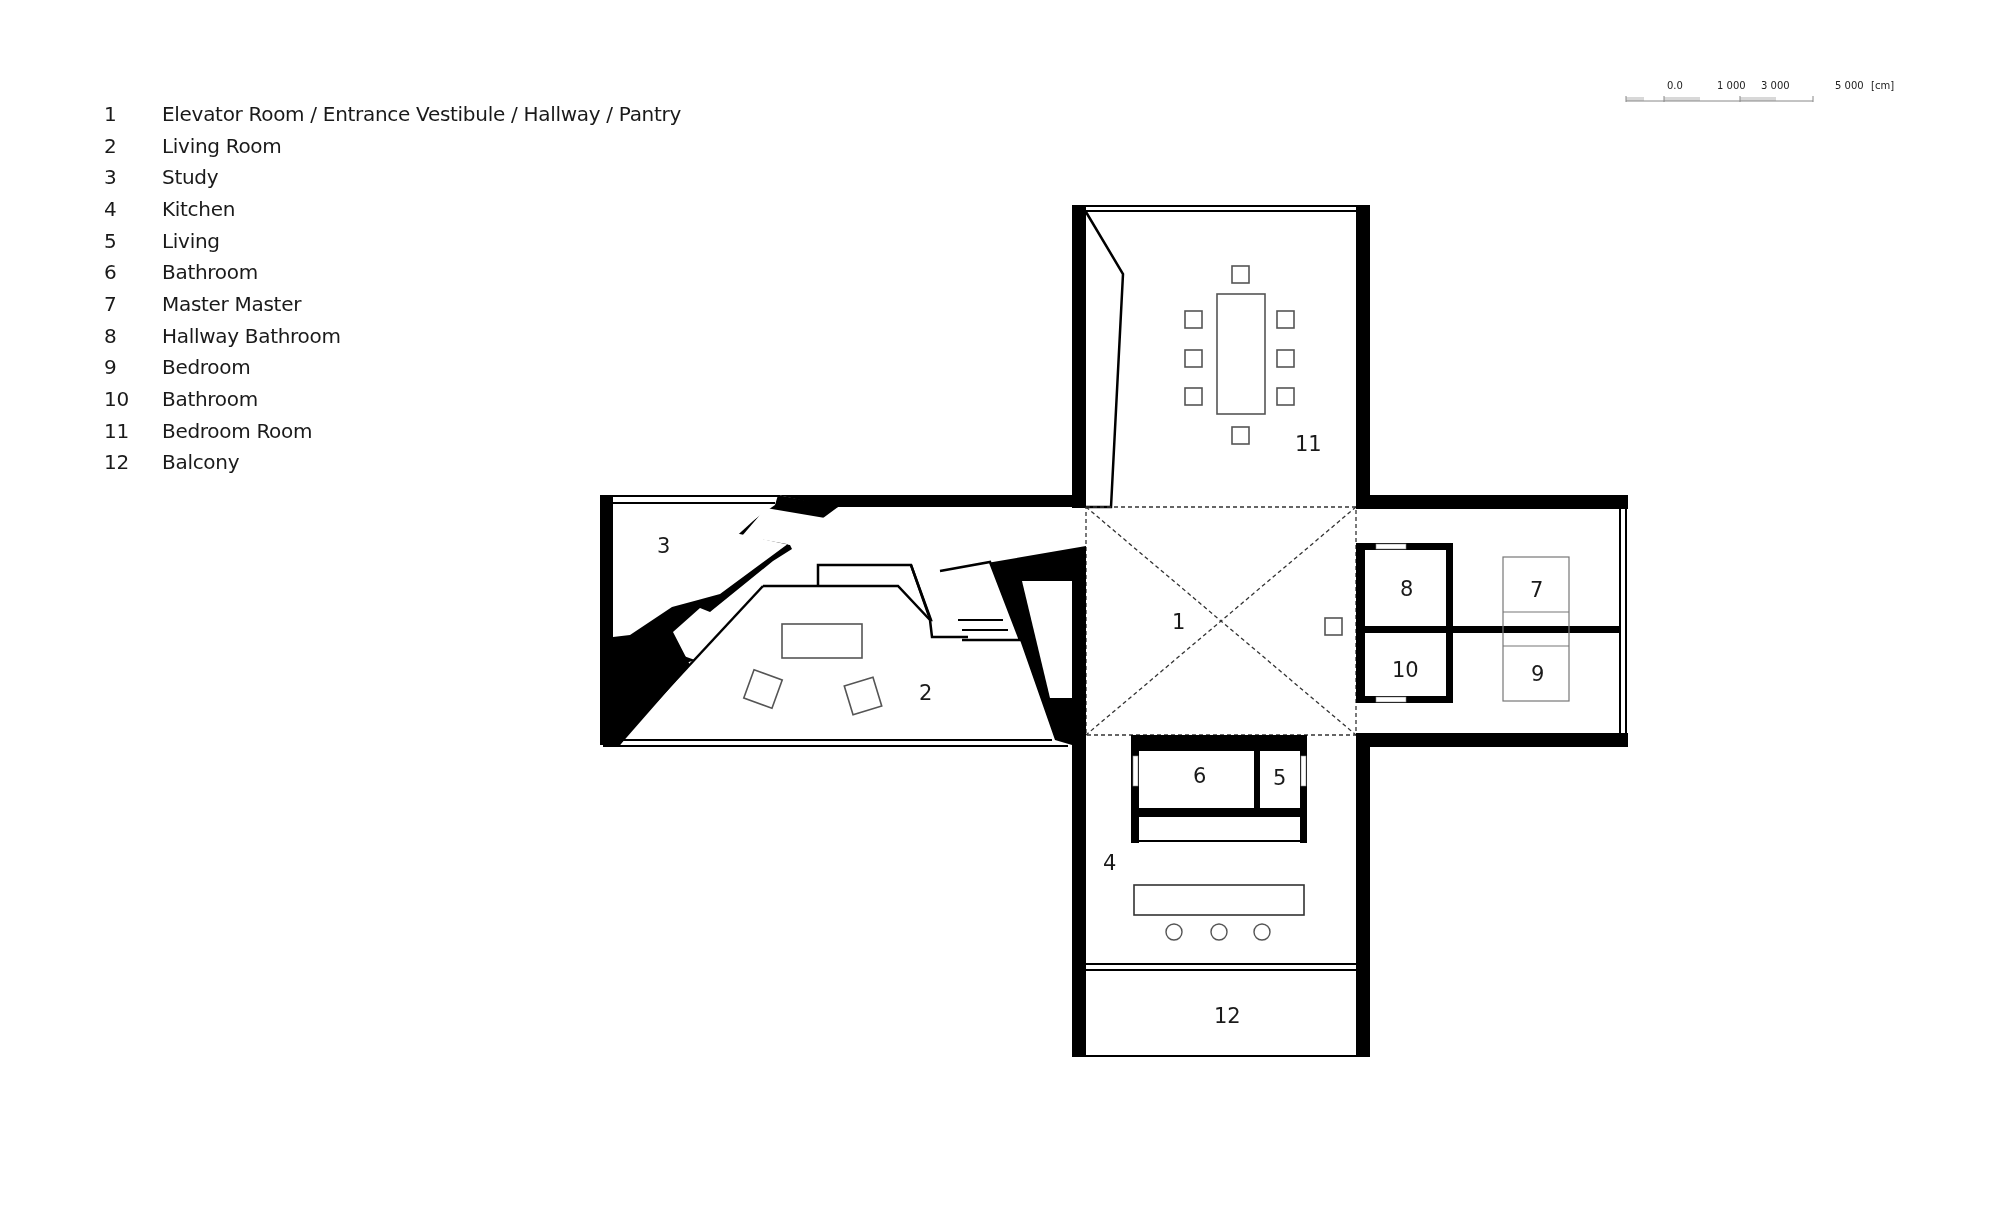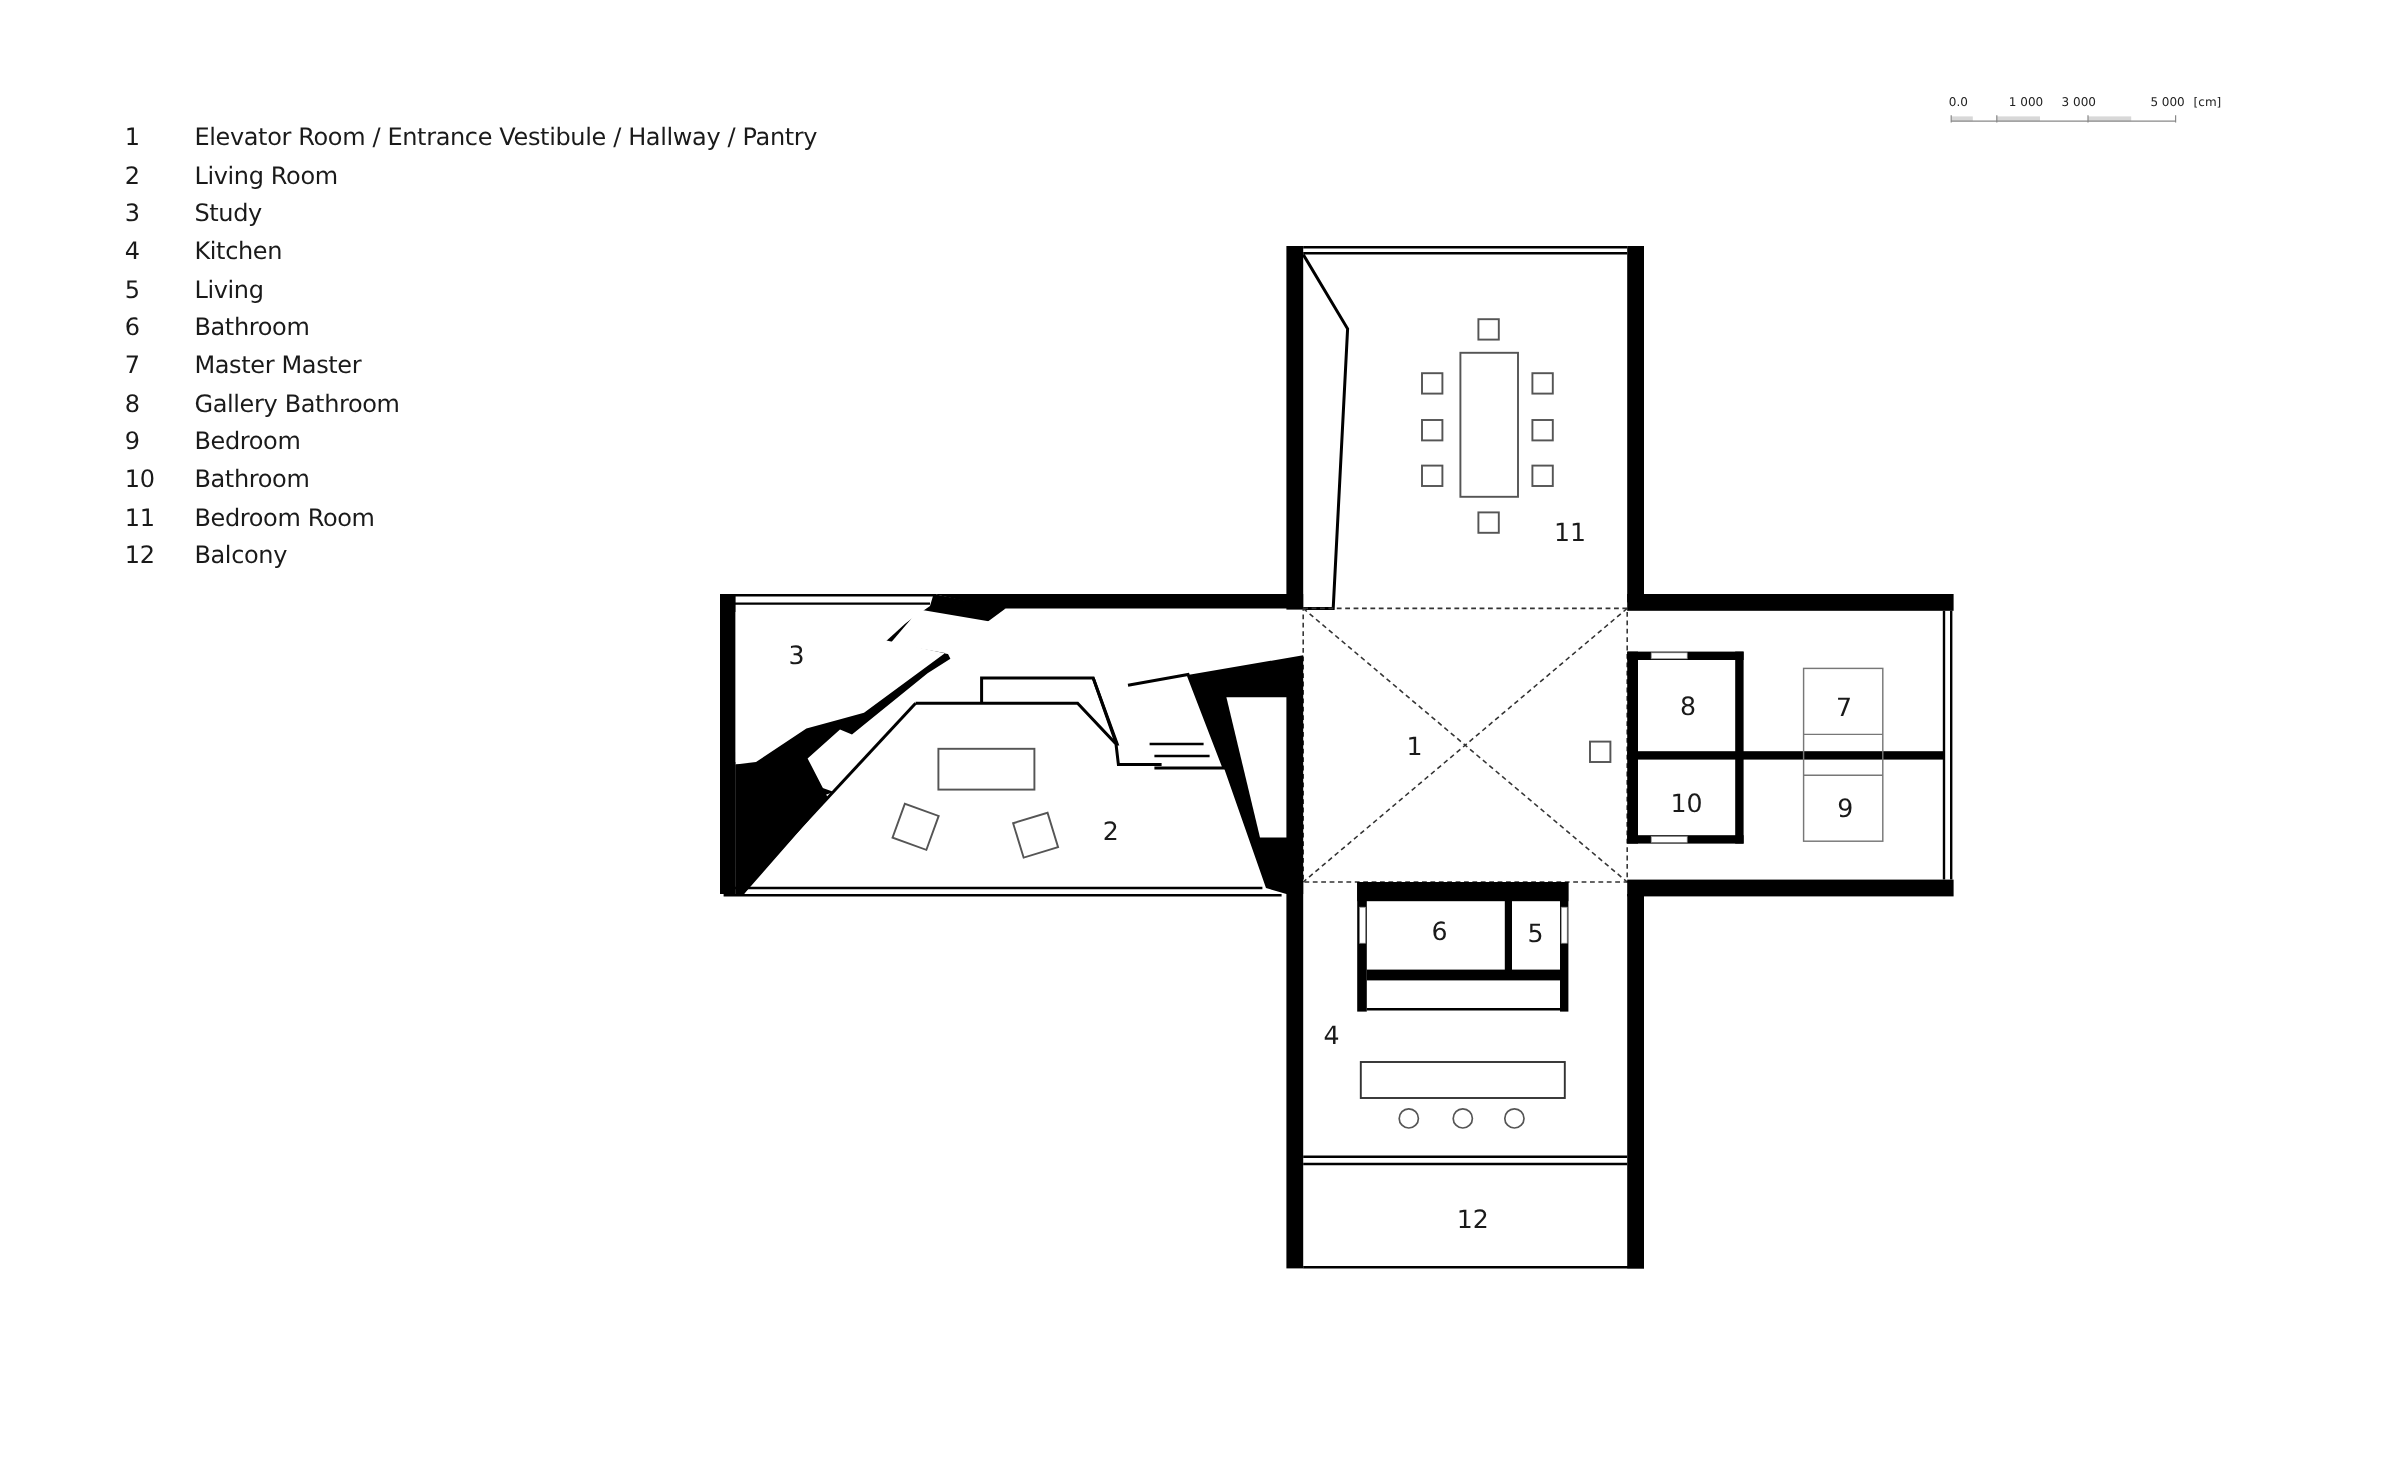--- a/index.html
+++ b/index.html
@@ -2,21 +2,21 @@
 <html><head>
 <meta charset="utf-8">
 <style>
   html, body { margin: 0; padding: 0; background: #ffffff; }
   body { width: 2000px; height: 1217px; position: relative; overflow: hidden;
          font-family: "DejaVu Sans", "Liberation Sans", sans-serif; color: #1a1a1a; }
   .legend { position: absolute; left: 104px; top: 98px; }
   .legend-row { display: flex; height: 31.7px; align-items: center; font-size: 20px; letter-spacing: -0.3px; }
   .legend-num { width: 58px; }
   .scale { position: absolute; left: 1620px; top: 80px; font-size: 10px; color: #222; }
-  .scale span { position: absolute; top: 0; white-space: nowrap; }
+  .scale span { position: absolute; top: 0; white-space: nowrap; margin-left: 43px; }
   svg.plan { position: absolute; left: 0; top: 0; }
   .room-num { font-size: 21px; fill: #1a1a1a; font-family: "DejaVu Sans", "Liberation Sans", sans-serif; }
 </style>
 </head>
 <body>
 
 <div class="legend">
   <div class="legend-row">
       <span class="legend-num">1</span>
       <span>Elevator Room / Entrance Vestibule / Hallway / Pantry</span>
@@ -40,21 +40,21 @@
   <div class="legend-row">
       <span class="legend-num">6</span>
       <span>Bathroom</span>
     </div>
   <div class="legend-row">
       <span class="legend-num">7</span>
       <span>Master Master</span>
     </div>
   <div class="legend-row">
       <span class="legend-num">8</span>
-      <span>Gallery Bathroom</span>
+      <span>Hallway Bathroom</span>
     </div>
   <div class="legend-row">
       <span class="legend-num">9</span>
       <span>Bedroom</span>
     </div>
   <div class="legend-row">
       <span class="legend-num">10</span>
       <span>Bathroom</span>
     </div>
   <div class="legend-row">

